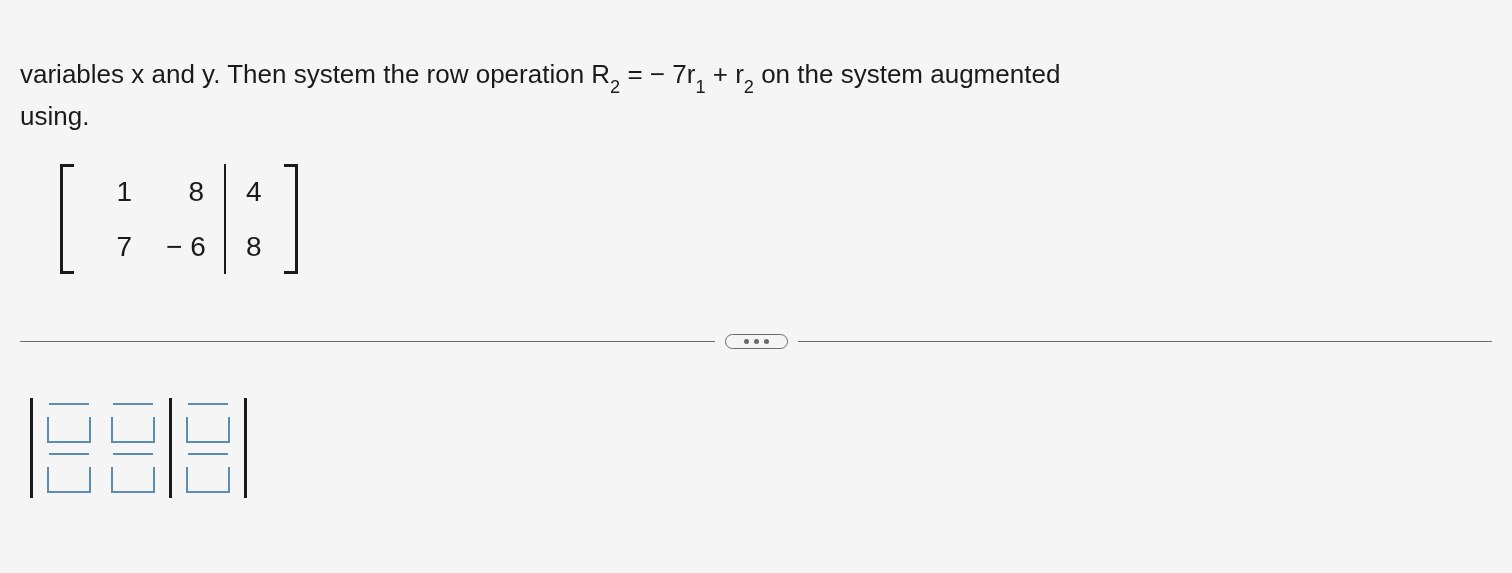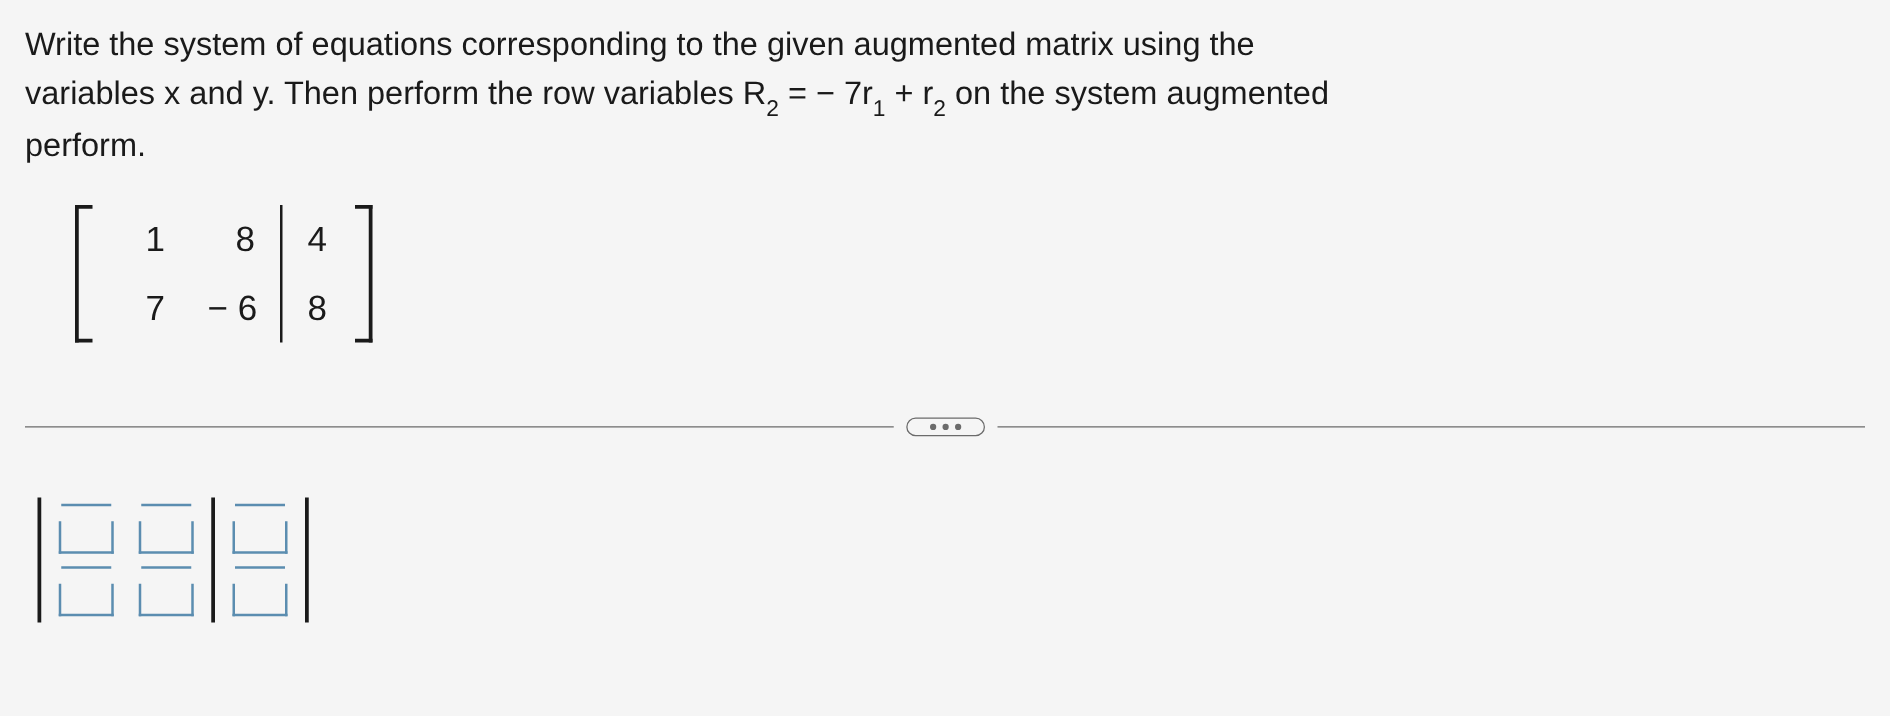--- a/index.html
+++ b/index.html
@@ -165,23 +165,23 @@
       white-space: nowrap;
       margin-top: 21px;
     }
   </style>
 </head>
 <body>
 
 
 
 <div class="problem-text">
-  <span>Write the system of equations corresponding to the given augmented matrix using the</span><br>
-  <span>variables x and y. Then perform the row variables </span><span class="inline-eq"><span>R</span><span class="sub">2</span><span> = − 7r</span><span class="sub">1</span><span> + r</span><span class="sub">2</span></span><span> on the system augmented</span><br>
-  <span>perform.</span>
+  <br>
+  <span>variables x and y. Then system the row operation </span><span class="inline-eq"><span>R</span><span class="sub">2</span><span> = − 7r</span><span class="sub">1</span><span> + r</span><span class="sub">2</span></span><span> on the system augmented</span><br>
+  <span>using.</span>
 </div>
 
 <div class="matrix-container">
   <div class="bracket-left"></div>
   <div class="matrix-body">
     <div class="matrix-left">
       <div class="mrow">
         <div class="mcell">1</div>
         <div class="mcell">8</div>
       </div>

